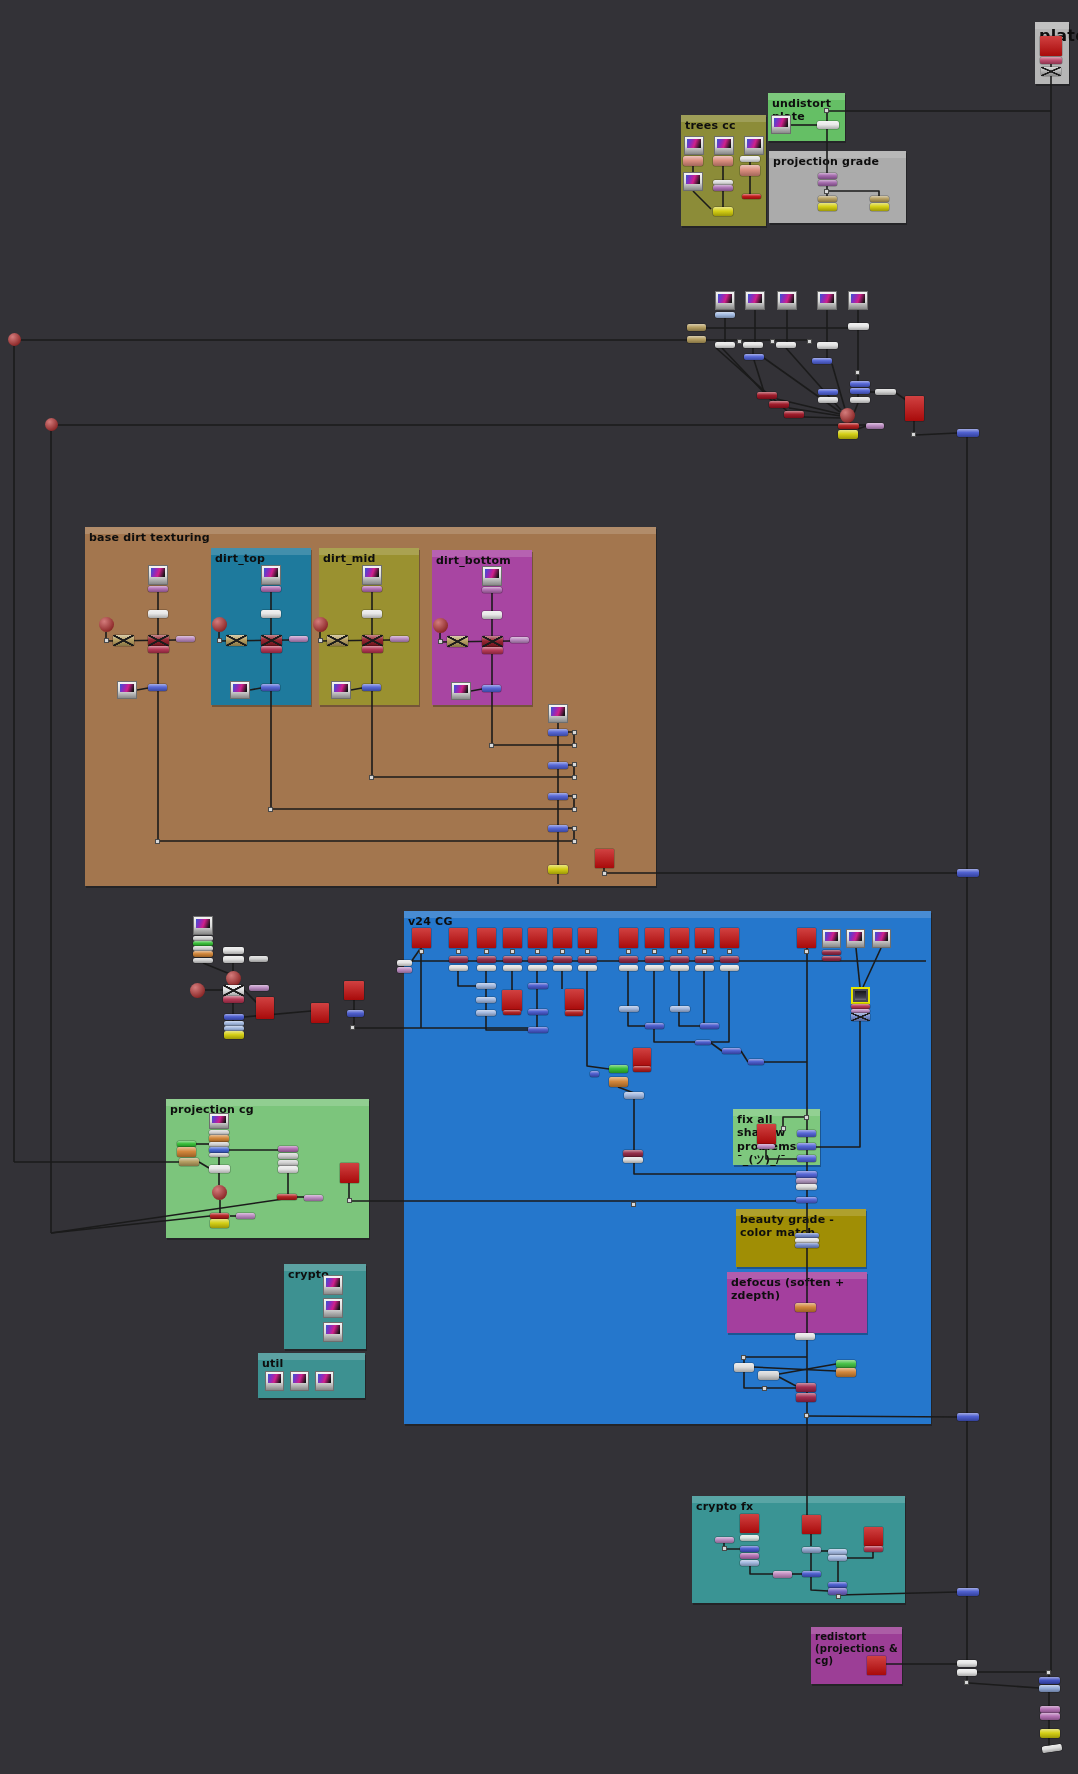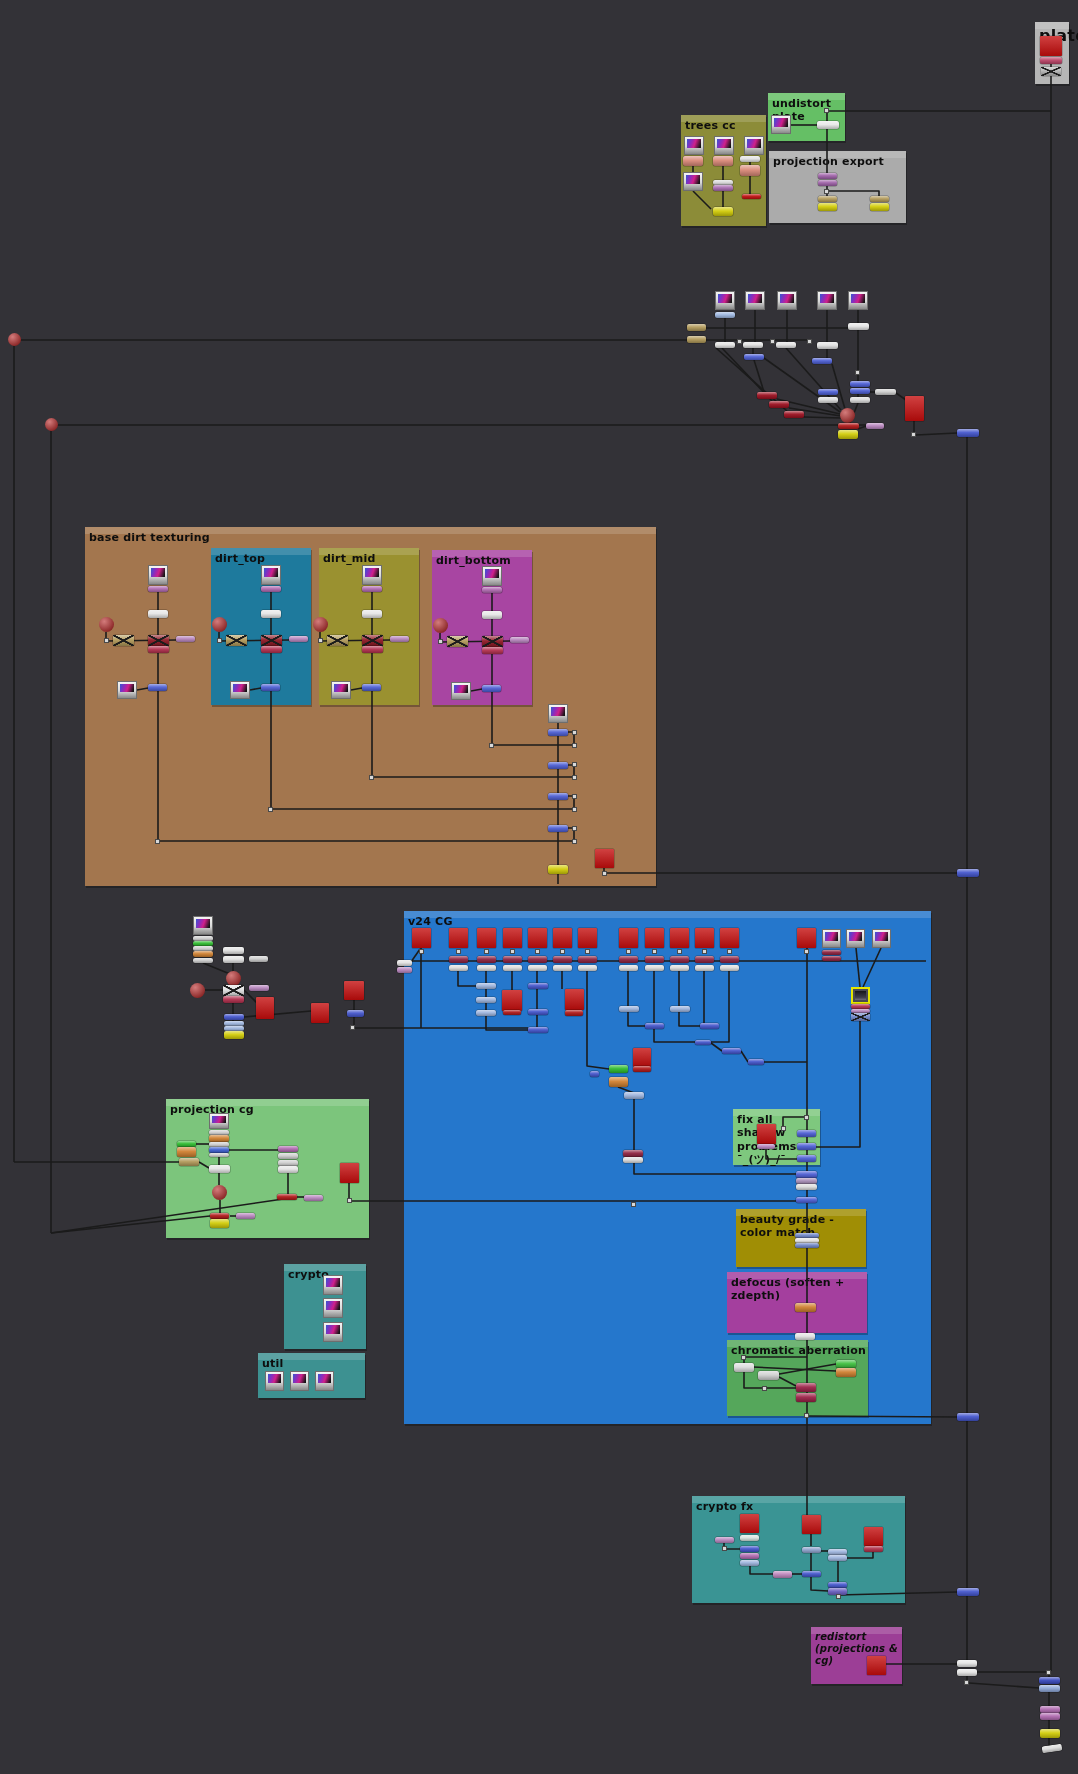--- a/index.html
+++ b/index.html
@@ -30,21 +30,21 @@
     <div class="backdrop" style="left: 1035px; top: 22px; width: 34px; height: 62px; background: rgb(182, 182, 182); z-index: 10;">
       <div class="bd-label" style="font-size: 16px;">plate</div>
     </div>
     <div class="backdrop" style="left: 681px; top: 115px; width: 85px; height: 111px; background: rgb(140, 140, 56); z-index: 10;">
       <div class="bd-label">trees cc</div>
     </div>
     <div class="backdrop" style="left: 768px; top: 93px; width: 77px; height: 48px; background: rgb(101, 191, 101); z-index: 10;">
       <div class="bd-label">undistort plate</div>
     </div>
     <div class="backdrop" style="left: 769px; top: 151px; width: 137px; height: 72px; background: rgb(171, 171, 171); z-index: 10;">
-      <div class="bd-label">projection export</div>
+      <div class="bd-label">projection grade</div>
     </div>
     <div class="backdrop" style="left: 85px; top: 527px; width: 571px; height: 359px; background: rgb(163, 118, 78); z-index: 10;">
       <div class="bd-label">base dirt texturing</div>
     </div>
     <div class="backdrop" style="left: 211px; top: 548px; width: 100px; height: 157px; background: rgb(30, 122, 157); z-index: 10;">
       <div class="bd-label">dirt_top</div>
     </div>
     <div class="backdrop" style="left: 319px; top: 548px; width: 100px; height: 157px; background: rgb(154, 145, 48); z-index: 10;">
       <div class="bd-label">dirt_mid</div>
     </div>
@@ -68,27 +68,24 @@
 shadow
 problems
 ¯_(ツ)_/¯</div>
     </div>
     <div class="backdrop" style="left: 736px; top: 1209px; width: 130px; height: 58px; background: rgb(160, 142, 5); z-index: 10;">
       <div class="bd-label">beauty grade - color match</div>
     </div>
     <div class="backdrop" style="left: 727px; top: 1272px; width: 140px; height: 61px; background: rgb(164, 63, 158); z-index: 10;">
       <div class="bd-label">defocus (soften + zdepth)</div>
     </div>
-    <div class="backdrop" style="left: 727px; top: 1340px; width: 141px; height: 76px; background: rgb(85, 167, 91); z-index: 10;">
-      <div class="bd-label">chromatic aberration</div>
-    </div>
     <div class="backdrop" style="left: 692px; top: 1496px; width: 213px; height: 107px; background: rgb(58, 148, 148); z-index: 10;">
       <div class="bd-label">crypto fx</div>
     </div>
-    <div class="backdrop" style="left: 811px; top: 1627px; width: 91px; height: 57px; background: rgb(156, 62, 150); z-index: 10; font-style: italic;">
+    <div class="backdrop" style="left: 811px; top: 1627px; width: 91px; height: 57px; background: rgb(156, 62, 150); z-index: 10;">
       <div class="bd-label" style="font-size: 10px;">redistort
 (projections &amp; cg)</div>
     </div>
     <svg width="1078" height="1774" id="wires">
       <polyline points="1051,64 1051,1671" fill="none" stroke="#1b1b1b" stroke-width="1.6" stroke-linejoin="round"></polyline>
       <polyline points="827,111 1051,111" fill="none" stroke="#1b1b1b" stroke-width="1.6" stroke-linejoin="round"></polyline>
       <polyline points="827,111 827,173" fill="none" stroke="#1b1b1b" stroke-width="1.6" stroke-linejoin="round"></polyline>
       <polyline points="791,125 817,125" fill="none" stroke="#1b1b1b" stroke-width="1.6" stroke-linejoin="round"></polyline>
       <polyline points="827,186 827,196" fill="none" stroke="#1b1b1b" stroke-width="1.6" stroke-linejoin="round"></polyline>
       <polyline points="827,191 879,191 879,196" fill="none" stroke="#1b1b1b" stroke-width="1.6" stroke-linejoin="round"></polyline>

